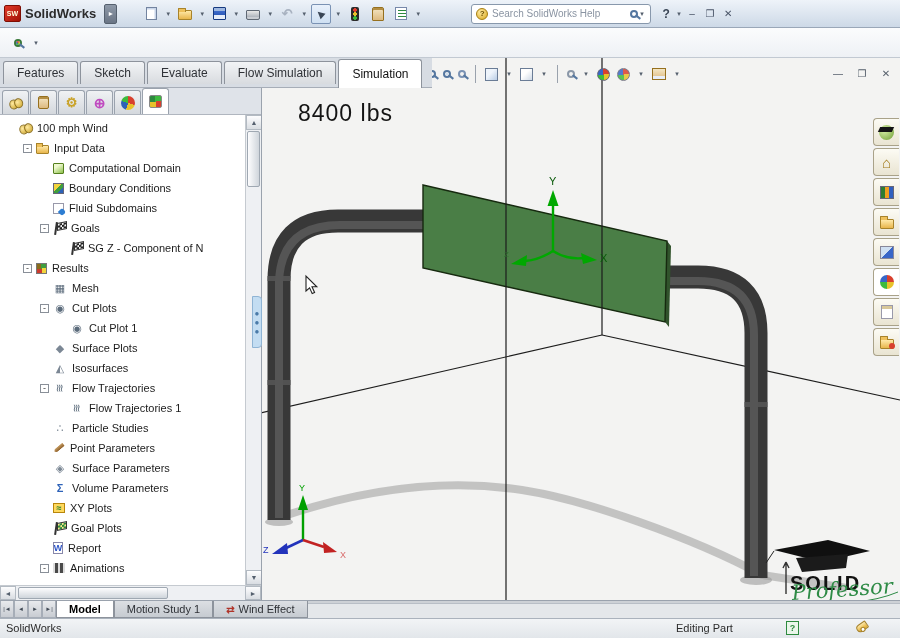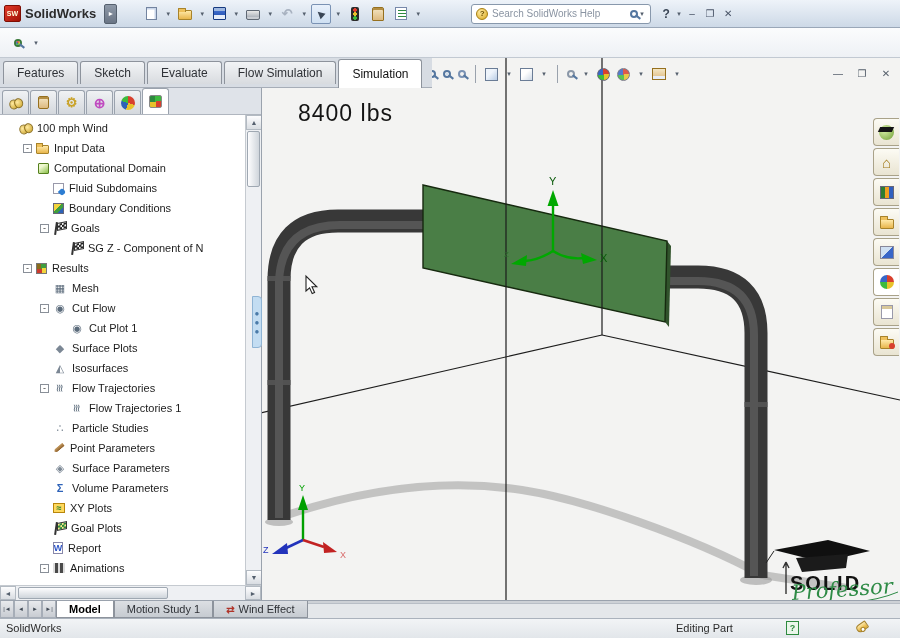--- a/index.html
+++ b/index.html
@@ -396,31 +396,31 @@
       <div id="tree">
           <div class="tree-row" style="padding-left: 19px;">
             <span class="ti i-binoc"></span>
             <span class="tlabel">100 mph Wind</span>
           </div>
           <div class="tree-row" style="padding-left: 23px;">
             <span class="exp">-</span>
             <span class="ti i-folder"></span>
             <span class="tlabel">Input Data</span>
           </div>
-          <div class="tree-row" style="padding-left: 38px;">
+          <div class="tree-row" style="padding-left: 53px;">
             <span class="ti i-domain"></span>
             <span class="tlabel">Computational Domain</span>
           </div>
           <div class="tree-row" style="padding-left: 53px;">
+            <span class="ti i-boundary"></span>
+            <span class="tlabel">Boundary Conditions</span>
+          </div>
+          <div class="tree-row" style="padding-left: 53px;">
             <span class="ti i-fluid"></span>
             <span class="tlabel">Fluid Subdomains</span>
-          </div>
-          <div class="tree-row" style="padding-left: 53px;">
-            <span class="ti i-boundary"></span>
-            <span class="tlabel">Boundary Conditions</span>
           </div>
           <div class="tree-row" style="padding-left: 40px;">
             <span class="exp">-</span>
             <span class="ti i-flag"></span>
             <span class="tlabel">Goals</span>
           </div>
           <div class="tree-row" style="padding-left: 70px;">
             <span class="ti i-flag"></span>
             <span class="tlabel">SG Z - Component of N</span>
           </div>
@@ -429,21 +429,21 @@
             <span class="ti i-results"></span>
             <span class="tlabel">Results</span>
           </div>
           <div class="tree-row" style="padding-left: 53px;">
             <span class="ti c-steel">▦</span>
             <span class="tlabel">Mesh</span>
           </div>
           <div class="tree-row" style="padding-left: 40px;">
             <span class="exp">-</span>
             <span class="ti c-steel">◉</span>
-            <span class="tlabel">Cut Flow</span>
+            <span class="tlabel">Cut Plots</span>
           </div>
           <div class="tree-row" style="padding-left: 70px;">
             <span class="ti c-steel">◉</span>
             <span class="tlabel">Cut Plot 1</span>
           </div>
           <div class="tree-row" style="padding-left: 53px;">
             <span class="ti c-gray">◆</span>
             <span class="tlabel">Surface Plots</span>
           </div>
           <div class="tree-row" style="padding-left: 53px;">

